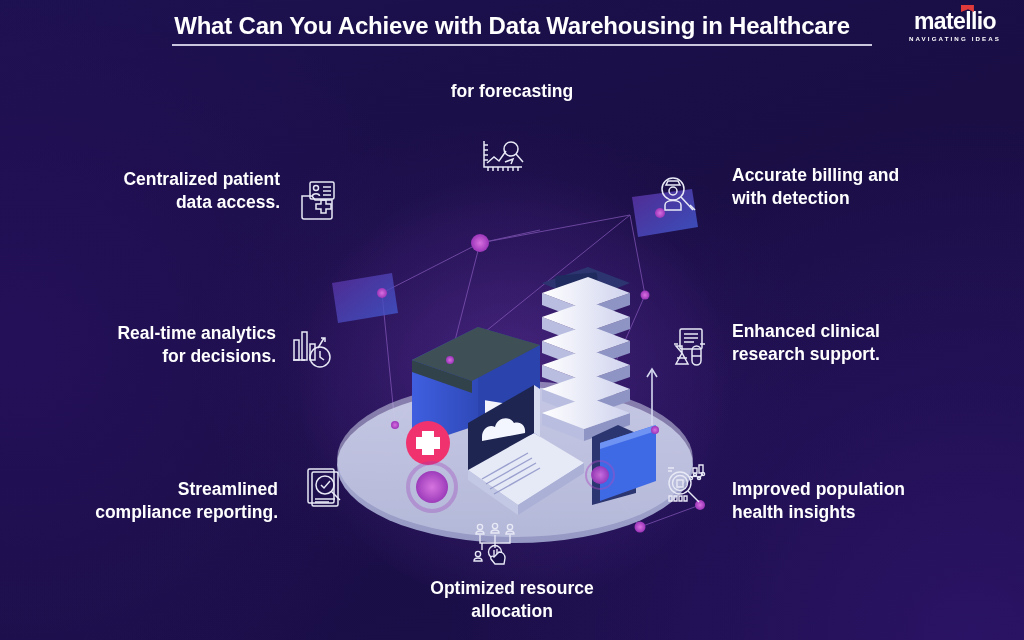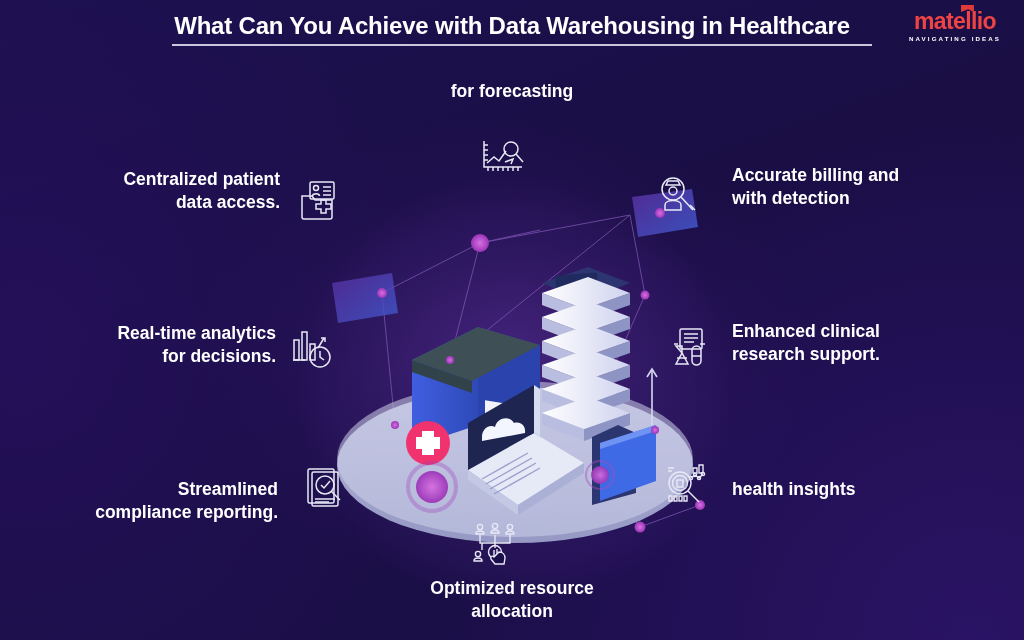--- a/index.html
+++ b/index.html
@@ -37,21 +37,21 @@
   }
   #title-rule {
     position:absolute; left:172px; top:44px; width:700px; height:2px;
     background:#c9c6dd;
   }
   #logo {
     position:absolute; right:14px; top:10px;
     width:110px; text-align:center;
   }
   #logo-word {
-    color:#ef4444; font-size:23px; font-weight:bold; letter-spacing:-0.6px;
+    color:#ffffff; font-size:23px; font-weight:bold; letter-spacing:-0.6px;
     line-height:1; position:relative; display:inline-block;
   }
   #logo-flag {
     position:absolute; left:47px; top:-5px; width:13px; height:7px;
     background:#e03a3a;
     clip-path:polygon(0 0,100% 0,100% 100%,55% 62%,0 100%);
   }
   #logo-tag {
     color:#ffffff; font-size:6.2px; font-weight:bold; letter-spacing:2.1px;
     margin-top:2px;
@@ -313,20 +313,21 @@
     <rect x="5" y="3" width="26" height="34" rx="1.5"></rect>
     <rect x="9" y="6" width="26" height="34" rx="1.5"></rect>
     <path d="M12 33 h20 M12 36 h14"></path>
     <circle cx="22" cy="19" r="9"></circle>
     <path d="M18 19 l3 3 l6 -7"></path>
     <path d="M28.5 25.5 L37 34"></path>
   </svg>
 </div>
 
 <div class="label left-al" style="left:732px; top:478px; width:292px;">
+  <div>Improved population</div>
   <div>health insights</div>
 </div>
 <div class="icon-box" style="left:663px; top:462px;">
   <svg width="48" height="46" viewBox="0 0 48 46" stroke="#e8e9f6" stroke-width="1.4" fill="none">
     <circle cx="17" cy="21" r="11"></circle>
     <circle cx="17" cy="21" r="7.5"></circle>
     <path d="M14 18 h6 v7 h-6 Z"></path>
     <path d="M25 29 L36 40"></path>
     <path d="M5 6 h6 M5 9 h4"></path>
     <path d="M30 6 h4 v5 h-4 Z M36 3 h4 v8 h-4 Z"></path>

